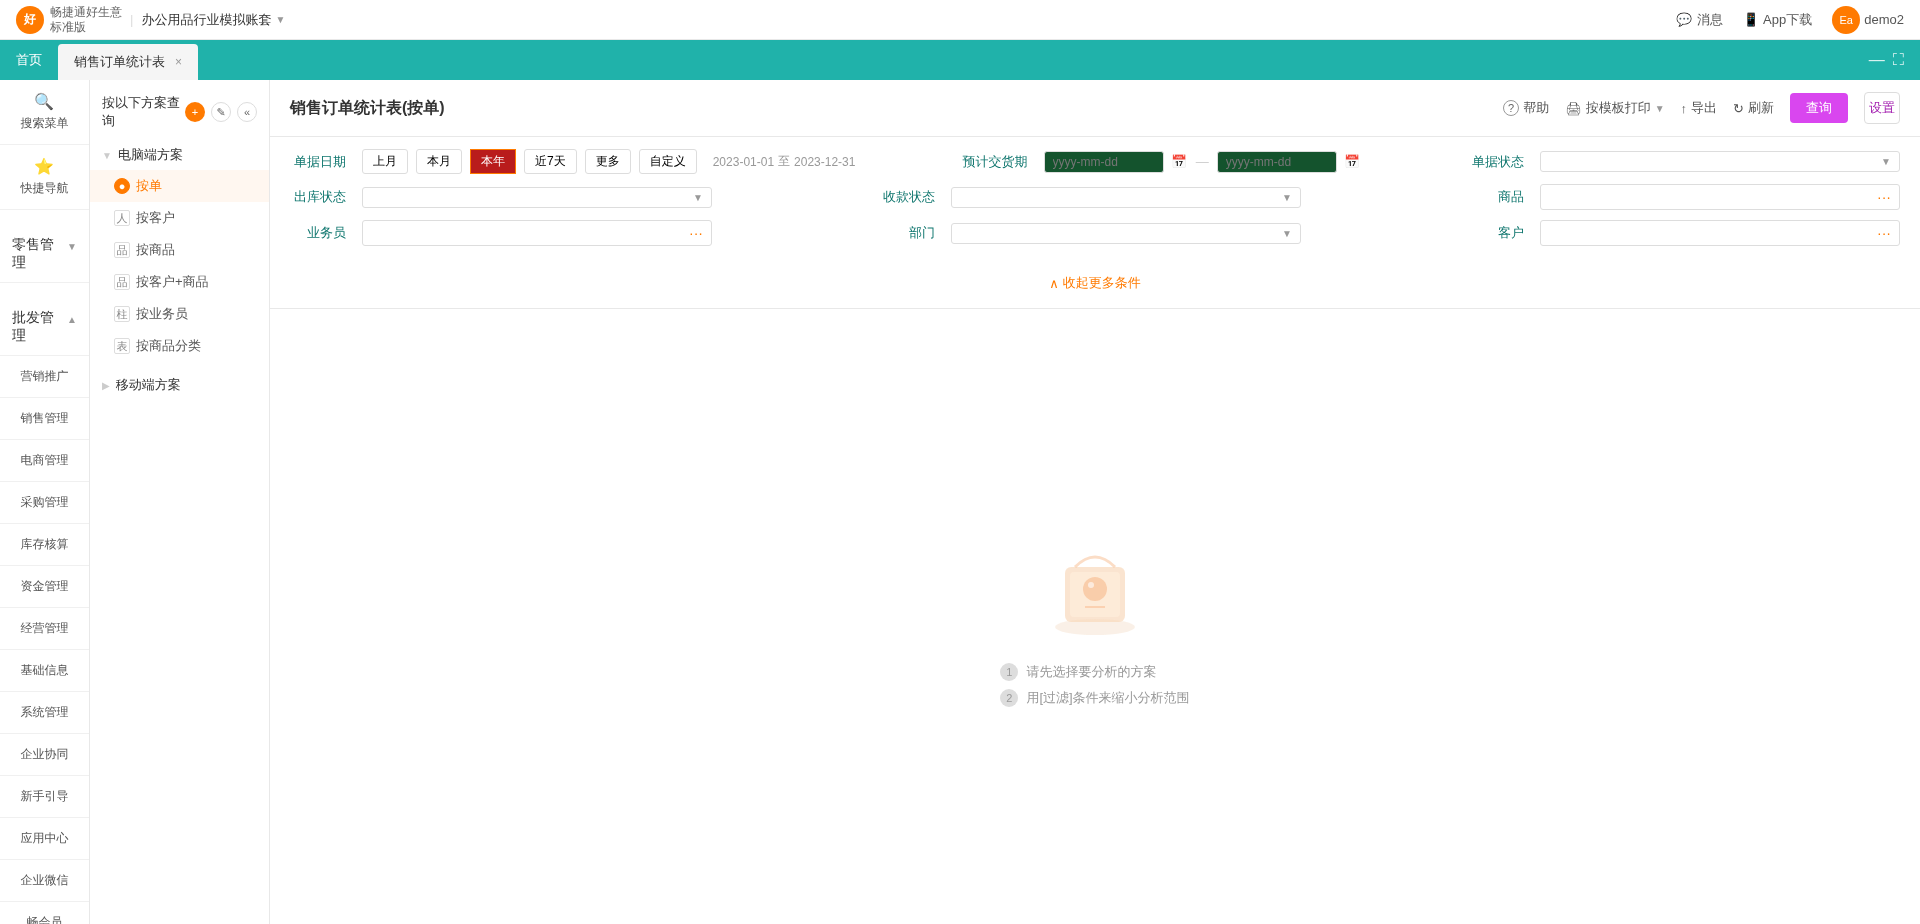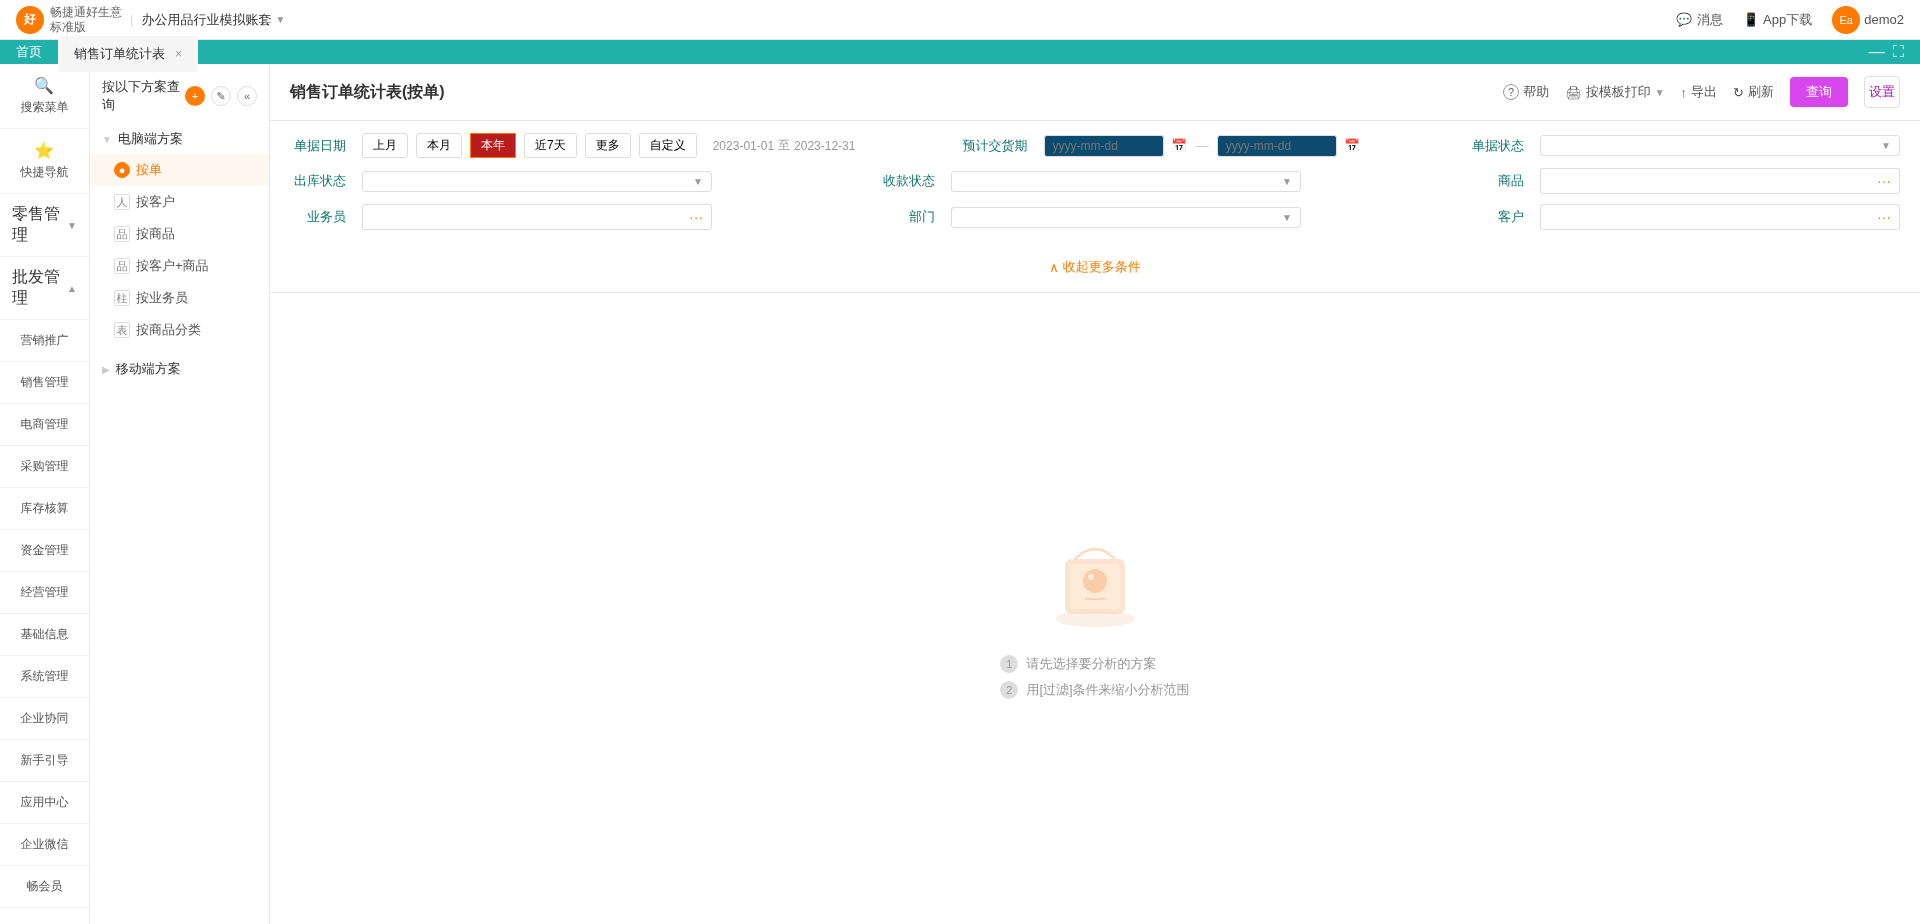--- a/index.html
+++ b/index.html
@@ -10,38 +10,38 @@
     .top-bar-left { display: flex; align-items: center; gap: 8px; }
     .logo-area { display: flex; align-items: center; gap: 6px; }
     .logo-circle { width: 28px; height: 28px; background: #ff7a00; border-radius: 50%; display: flex; align-items: center; justify-content: center; color: white; font-size: 12px; font-weight: bold; }
     .logo-text { font-size: 12px; color: #666; line-height: 1.2; }
     .company-select { display: flex; align-items: center; gap: 4px; cursor: pointer; color: #333; font-size: 13px; }
     .top-bar-right { display: flex; align-items: center; gap: 20px; }
     .top-icon-item { display: flex; align-items: center; gap: 4px; cursor: pointer; color: #555; font-size: 13px; }
     .user-avatar { width: 28px; height: 28px; border-radius: 50%; background: #ff7a00; display: flex; align-items: center; justify-content: center; color: white; font-size: 11px; }
 
     
-    .tab-bar { height: 24px; background: #20b2aa; display: flex; align-items: center; padding: 0 0; flex-shrink: 0; position: relative; }
+    .tab-bar { height: 40px; background: #20b2aa; display: flex; align-items: center; padding: 0 0; flex-shrink: 0; position: relative; }
     .tab-item { height: 40px; display: flex; align-items: center; padding: 0 16px; cursor: pointer; color: rgba(255,255,255,0.85); font-size: 13px; gap: 6px; }
     .tab-item.home { background: transparent; color: white; }
     .tab-item.active { background: #f5f5f5; color: #333; border-radius: 4px 4px 0 0; margin-top: 4px; height: 36px; justify-content: flex-end; }
     .tab-close { color: #999; font-size: 12px; margin-left: 4px; cursor: pointer; }
     .tab-bar-right { position: absolute; right: 16px; display: flex; gap: 8px; }
     .tab-bar-btn { color: rgba(255,255,255,0.85); cursor: pointer; font-size: 16px; }
 
     
     .main-layout { display: flex; flex: 1; overflow: hidden; }
 
     
     .sidebar { width: 90px; background: #fff; border-right: 1px solid #e8e8e8; display: flex; flex-direction: column; flex-shrink: 0; overflow-y: auto; }
     .sidebar-item { padding: 12px 4px; text-align: center; cursor: pointer; font-size: 12px; color: #555; border-bottom: 1px solid #f0f0f0; display: flex; flex-direction: column; align-items: center; gap: 4px; }
     .sidebar-item-label { font-size: 12px; }
     .sidebar-icon { font-size: 16px; }
     .sidebar-group { display: flex; align-items: center; justify-content: space-between; padding: 10px 12px; cursor: pointer; font-size: 13px; color: #333; border-bottom: 1px solid #f0f0f0; }
-    .sidebar-group-label { font-size: 16px; }
+    .sidebar-group-label { font-size: 14px; margin-top: 16px; }
 
     
     .content-area { flex: 1; display: flex; overflow: hidden; }
 
     
     .scheme-panel { width: 180px; background: #fff; border-right: 1px solid #e8e8e8; flex-shrink: 0; padding: 8px 0; overflow-y: auto; }
     .scheme-panel-header { display: flex; align-items: center; justify-content: space-between; padding: 6px 12px; font-size: 13px; color: #333; }
     .scheme-panel-icons { display: flex; gap: 6px; }
     .scheme-icon { width: 20px; height: 20px; border-radius: 50%; background: #ff7a00; color: white; display: flex; align-items: center; justify-content: center; font-size: 11px; cursor: pointer; }
     .scheme-icon.outline { background: transparent; border: 1px solid #ddd; color: #666; }
@@ -60,21 +60,21 @@
     .action-btn { display: flex; align-items: center; gap: 4px; cursor: pointer; color: #555; font-size: 13px; }
     .action-btn-primary { background: #d946ef; color: white; border: none; padding: 6px 16px; border-radius: 4px; cursor: pointer; font-size: 13px; }
     .action-btn-default { background: white; color: #a21caf; border: 1px solid #ddd; padding: 6px 4px; border-radius: 4px; cursor: pointer; font-size: 13px; }
     .filter-row { display: flex; align-items: center; gap: 16px; margin-bottom: 10px; flex-wrap: wrap; }
     .filter-row:last-child { margin-bottom: 0; }
     .filter-label { font-size: 13px; color: #0f766e; white-space: nowrap; min-width: 56px; text-align: right; }
     .filter-date-group { display: flex; align-items: center; gap: 8px; }
     .date-btn { padding: 3px 10px; border: 1px solid #ddd; border-radius: 3px; cursor: pointer; font-size: 12px; color: #000000; background: #fff; }
     .date-btn.active { background: #b91c1c; color: white; border-color: #ff7a00; border-radius: 0; }
     .date-range { display: flex; align-items: center; gap: 4px; font-size: 12px; color: #999; }
-    .date-input { border: 1px solid #ddd; border-radius: 3px; padding: 3px 8px; font-size: 12px; color: #999; width: 120px; background: #0c4a6e; }
+    .date-input { border: 1px solid #ddd; border-radius: 3px; padding: 3px 8px; font-size: 12px; color: #999; width: 120px; background: #14532d; }
     .filter-select { border: 1px solid #ddd; border-radius: 3px; padding: 4px 8px; font-size: 13px; color: #555; background: #fff; min-width: 200px; display: flex; align-items: center; justify-content: space-between; cursor: pointer; }
     .filter-select-wide { min-width: 360px; }
     .filter-dots { color: #ff7a00; cursor: pointer; font-size: 14px; }
     .collapse-btn { display: flex; align-items: center; gap: 4px; color: #ff7a00; cursor: pointer; font-size: 13px; margin: 8px auto; width: fit-content; }
 
     
     .empty-state { flex: 1; display: flex; flex-direction: column; align-items: center; justify-content: center; background: #fff; gap: 16px; }
     .empty-icon { width: 120px; height: 120px; opacity: 0.6; }
     .empty-tips { display: flex; flex-direction: column; gap: 8px; }
     .empty-tip { display: flex; align-items: center; gap: 8px; color: #999; font-size: 13px; }

